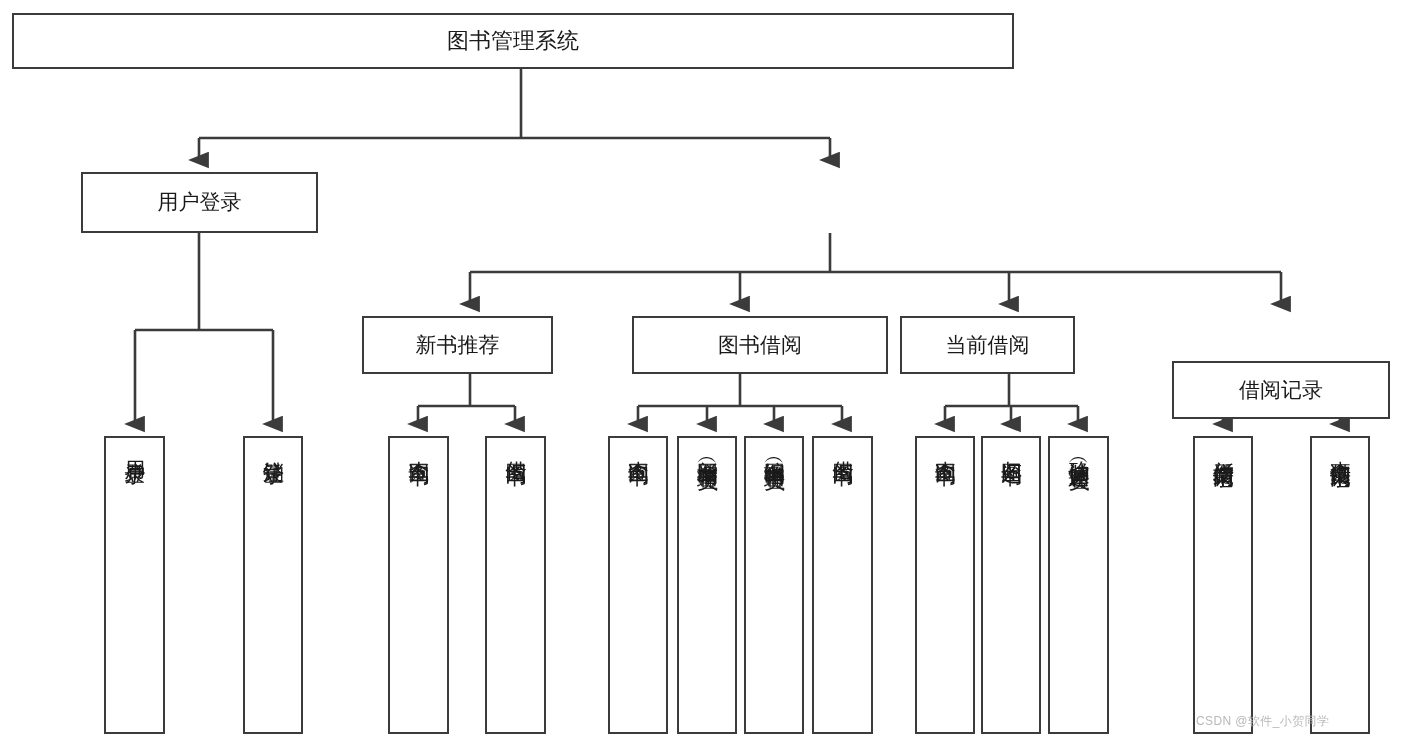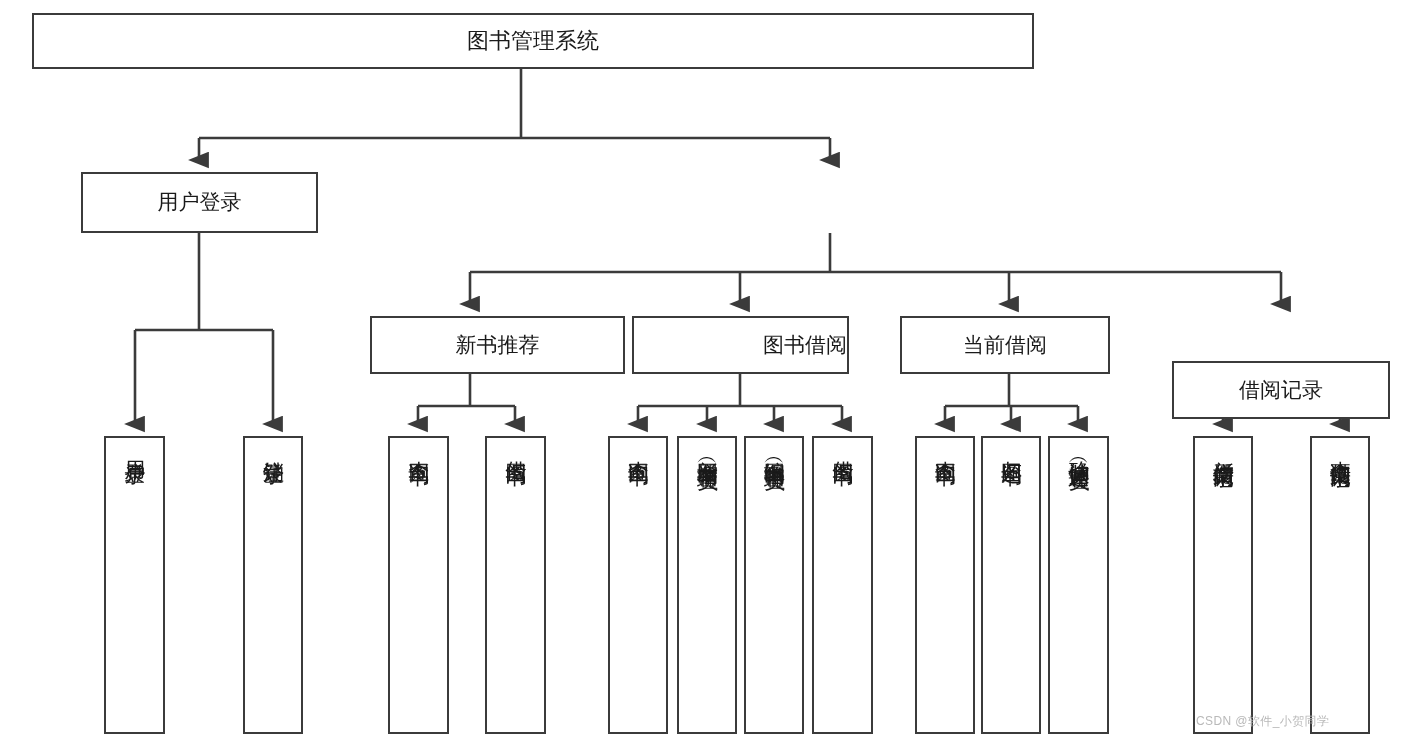--- a/index.html
+++ b/index.html
@@ -120,35 +120,35 @@
       <path d="M1011,406 L1011,424" marker-end="url(#arrow)"></path>
       <path d="M1078,406 L1078,424" marker-end="url(#arrow)"></path>
 
       <path d="M1281,374 L1281,406"></path>
       <path d="M1223,406 L1340,406"></path>
       <path d="M1223,406 L1223,424" marker-end="url(#arrow)"></path>
       <path d="M1340,406 L1340,424" marker-end="url(#arrow)"></path>
     </g>
   </svg>
 
-  <div class="node horizontal root" style="left:32px;top:13px;width:1002px;height:56px;">
+  <div class="node horizontal root" style="left:12px;top:13px;width:1002px;height:56px;">
     <span class="node-label">图书管理系统</span>
   </div>
 
   <div class="node horizontal" style="left:81px;top:172px;width:237px;height:61px;">
     <span class="node-label">用户登录</span>
   </div>
 
-  <div class="node horizontal" style="left:370px;top:316px;width:255px;height:58px;justify-content:center;">
+  <div class="node horizontal" style="left:362px;top:316px;width:191px;height:58px;justify-content:center;">
     <span class="node-label">新书推荐</span>
   </div>
-  <div class="node horizontal" style="left:632px;top:316px;width:217px;height:58px;justify-content:flex-end;">
+  <div class="node horizontal" style="left:632px;top:316px;width:256px;height:58px;">
     <span class="node-label">图书借阅</span>
   </div>
-  <div class="node horizontal" style="left:900px;top:316px;width:210px;height:58px;">
+  <div class="node horizontal" style="left:900px;top:316px;width:175px;height:58px;">
     <span class="node-label">当前借阅</span>
   </div>
   <div class="node horizontal" style="left:1172px;top:316px;width:218px;height:58px;margin-top:45px;">
     <span class="node-label">借阅记录</span>
   </div>
 
   <div class="node vertical" style="left:104px;top:436px;width:61px;height:298px;">
     <span class="node-label">用户登录</span>
   </div>
   <div class="node vertical" style="left:243px;top:436px;width:60px;height:298px;">

